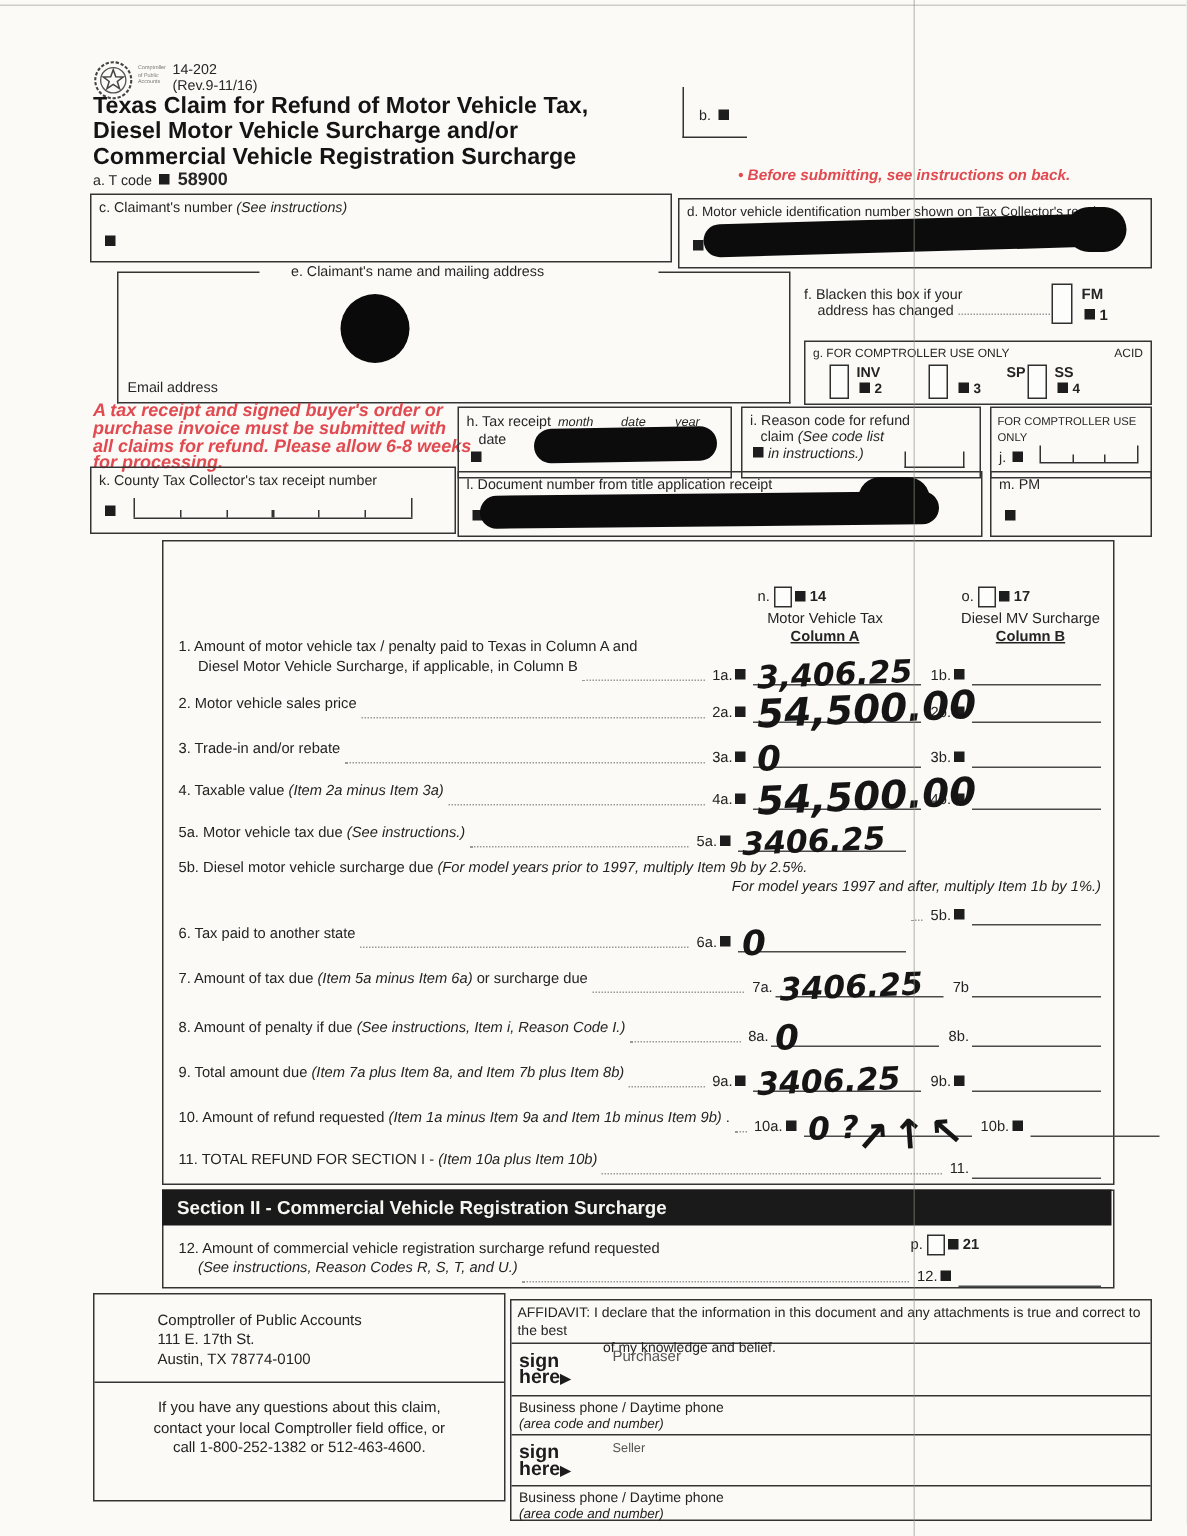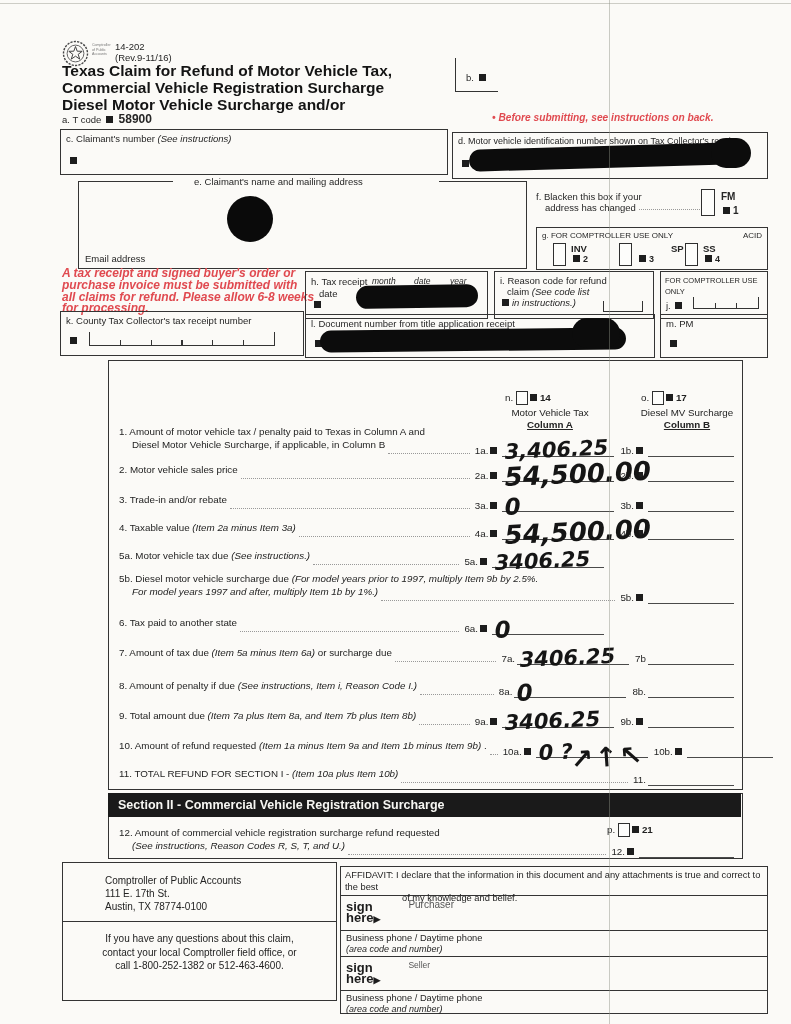--- a/index.html
+++ b/index.html
@@ -45,22 +45,22 @@
     <circle cx="13.5" cy="13.5" r="12" fill="none" stroke="#444" stroke-width="1.4" stroke-dasharray="2.2 1.2"></circle>
     <circle cx="13.5" cy="13.5" r="8.4" fill="none" stroke="#555" stroke-width="0.9"></circle>
     <path d="M13.5 6.5 L15.2 11.2 20.2 11.3 16.2 14.3 17.7 19.1 13.5 16.2 9.3 19.1 10.8 14.3 6.8 11.3 11.8 11.2 Z" fill="none" stroke="#444" stroke-width="1"></path>
   </svg>
   <div class="abs" style="left:92px;top:43px;width:20px;font-size:3.6px;color:#777;line-height:4.6px;">Comptroller of Public Accounts</div>
   <div class="abs lbl" style="left:115px;top:41px;font-size:9.5px;">14-202</div>
   <div class="abs lbl" style="left:115px;top:52px;font-size:9.5px;">(Rev.9-11/16)</div>
 
   <div class="abs" style="left:62px;top:62px;font-size:15.5px;font-weight:bold;line-height:17px;color:#141414;">
     <div>Texas Claim for Refund of Motor Vehicle Tax,</div>
+    <div>Diesel Motor Vehicle Surcharge and/or</div>
     <div>Commercial Vehicle Registration Surcharge</div>
-    <div>Diesel Motor Vehicle Surcharge and/or</div>
   </div>
 
   <div class="abs lbl" style="left:62px;top:114px;">
     <span>a. T code</span>
     <span class="sq"></span>
     <span class="b" style="font-size:12px;">58900</span>
   </div>
 
   <div class="abs" style="left:455px;top:58px;width:42px;height:33px;border-left:1.4px solid #333;border-bottom:1.4px solid #333;">
     <span class="lbl" style="position:absolute;left:10px;top:14px;">
@@ -291,21 +291,21 @@
                 <span class="hw" style="left: 3px; bottom: -3px; font-size: 21px;">3406.25</span>
               </span>
               <span style="width: 130px; flex: 0 0 auto;"></span>
             </div>
           </div>
         </div>
         <div class="s1row" style="top: 211px;">
           <div class="rowline">
             <span style="white-space: nowrap;"><span>5b. </span><span>Diesel motor vehicle surcharge due </span><span class="it">(For model years prior to 1997, multiply Item 9b by 2.5%.</span></span>
           </div>
-          <div class="rowline" style="margin-left: 13px;">
+          <div class="rowline" style="margin-left: 13px; flex-direction: column;">
             <span style="white-space: nowrap;"><span class="it">For model years 1997 and after, multiply Item 1b by 1%.)</span></span>
             <div class="cells">
               <span class="leader"></span>
               <span class="tagA"><span>5b.</span><span class="sq"></span></span>
               <span class="ulB"></span>
             </div>
           </div>
         </div>
         <div class="s1row gray" style="top: 255px;">
           <div class="rowline">

